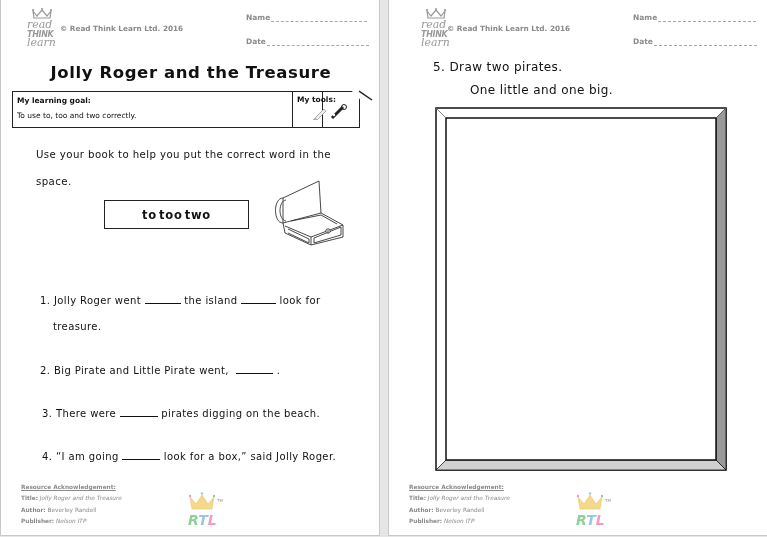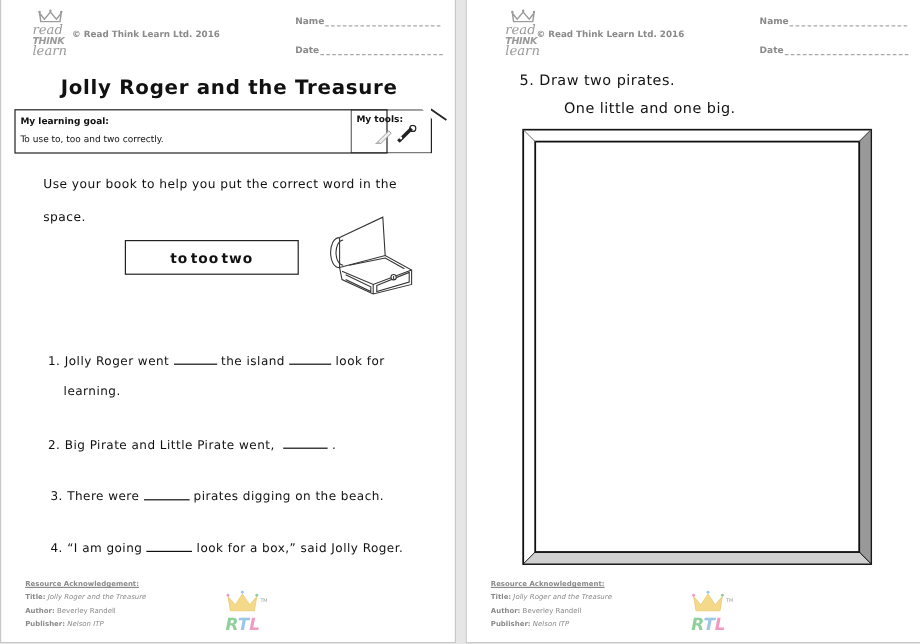--- a/index.html
+++ b/index.html
@@ -126,21 +126,21 @@
   </svg>
 
   <div class="q" style="left:39px; top:258px;">
     <span>1.</span>
     <span>Jolly Roger went</span>
     <span class="blank" style="width:36px;"></span>
     <span>the island</span>
     <span class="blank" style="width:35px;"></span>
     <span>look for</span>
   </div>
-  <div class="q" style="left:52px; top:285px;">learning.</div>
+  <div class="q" style="left:52px; top:285px;">treasure.</div>
 
   <div class="q" style="left:39px; top:328px;text-align:right;">
     <span>2.</span>
     <span>Big Pirate and Little Pirate went,</span>
     &nbsp;<span class="blank" style="width:37px;"></span>
     <span>.</span>
   </div>
 
   <div class="q" style="left:41px; top:371px;">
     <span>3.</span>

